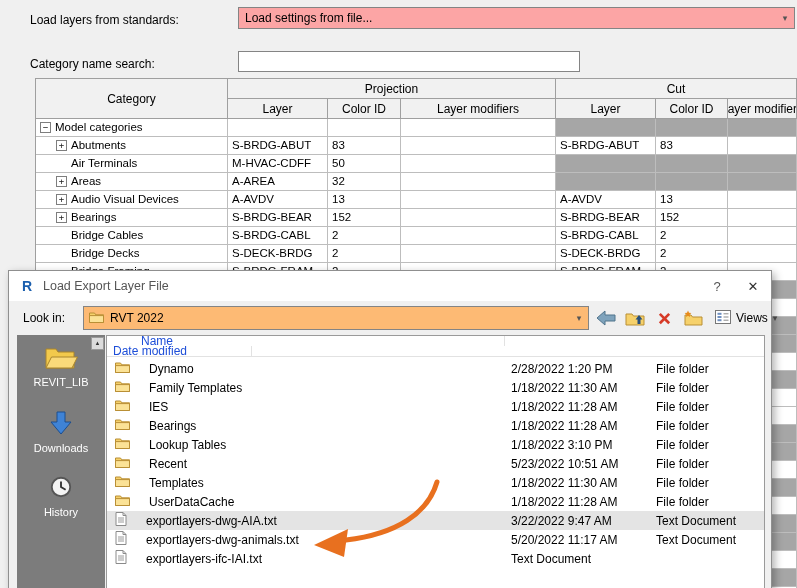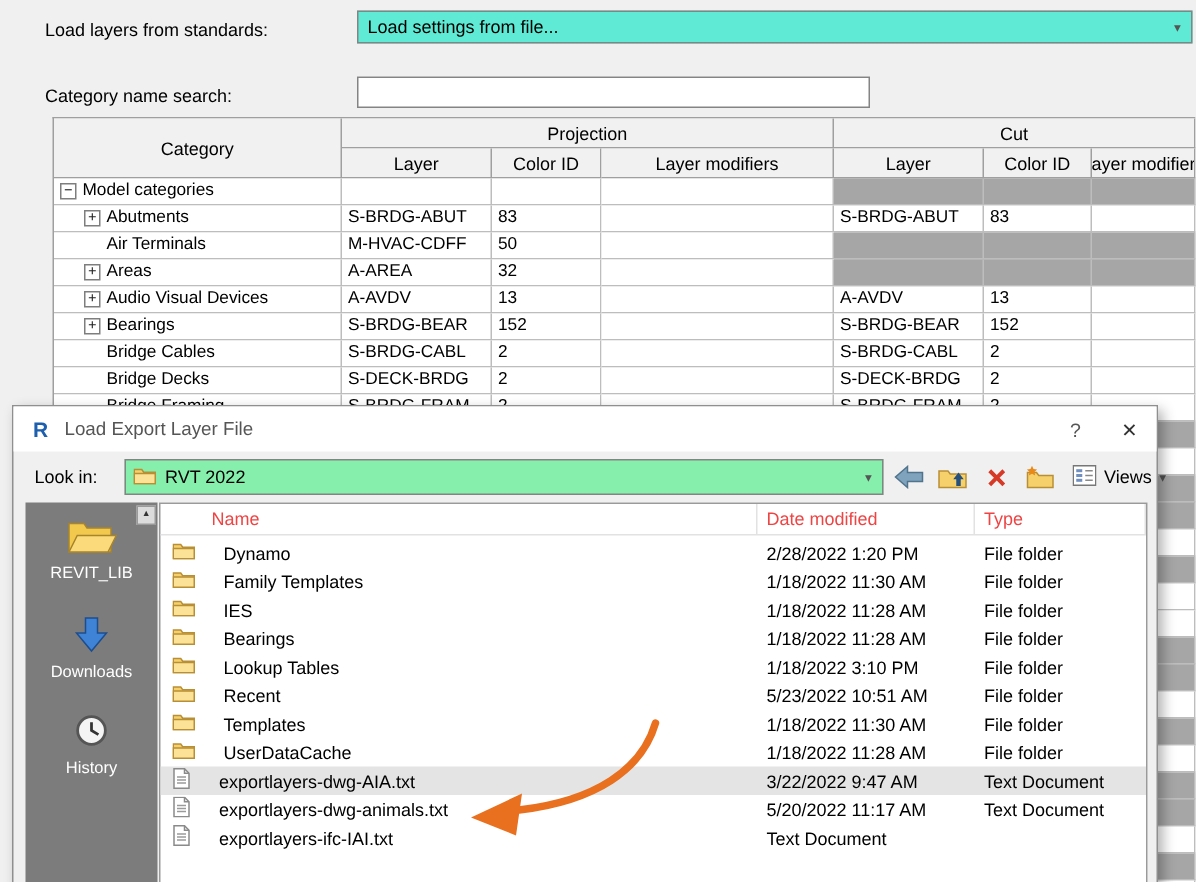--- a/index.html
+++ b/index.html
@@ -3,21 +3,21 @@
 <meta charset="utf-8">
 <style>
   html,body{margin:0;padding:0;width:797px;height:588px;overflow:hidden;
     font-family:"Liberation Sans",sans-serif;background:#f0f0f0;position:relative;}
   *{box-sizing:border-box;}
 
   
   .lbl{position:absolute;font-size:12px;color:#000;}
   #std-label{left:30px;top:13px;}
   #search-label{left:30px;top:57px;}
-  .combo{position:absolute;background:#5eead4;border:1px solid #848484;display:flex;align-items:center;font-size:12px;}
+  .combo{position:absolute;background:#fca5a5;border:1px solid #848484;display:flex;align-items:center;font-size:12px;}
   #std-combo{left:238px;top:7px;width:557px;height:22px;}
   #std-combo .cmb-txt{padding-left:6px;white-space:nowrap;}
   .cmb-arrow{margin-left:auto;width:18px;text-align:center;color:#555;font-size:9px;flex:none;}
   #search-input{position:absolute;left:238px;top:51px;width:342px;height:21px;background:#fff;
     border:1px solid #848484;font-size:12px;padding:0 4px;}
 
   #layers-grid{position:absolute;left:35px;top:78px;width:762px;display:grid;
     grid-template-columns:192px 100px 73px 155px 100px 72px minmax(60px,1fr);
     grid-template-rows:20px 20px;grid-auto-rows:18px;
     border-top:1px solid #9f9f9f;border-left:1px solid #9f9f9f;z-index:1;}
@@ -42,38 +42,38 @@
   .revit-icon{width:16px;height:16px;display:flex;align-items:center;justify-content:center;
     color:var(--revit,#1b5fae);font-weight:bold;font-size:14px;flex:none;}
   .fd-title-text{margin-left:8px;font-size:12.5px;color:#555;text-align:right;}
   .fd-titlebtn{width:36px;height:30px;display:flex;align-items:center;justify-content:center;
     color:#555;font-size:13px;}
   .fd-titlebtn.close{color:#333;}
   .fd-title .spring{margin-left:auto;}
 
   .fd-toolbar{position:absolute;left:8px;right:6px;top:34px;height:26px;display:flex;align-items:center;}
   .lookin-label{font-size:12px;width:66px;padding-left:6px;flex:none;}
-  .lookin-combo{width:506px;height:24px;background:#86efac;border:1px solid #848484;
+  .lookin-combo{width:506px;height:24px;background:#fdba74;border:1px solid #848484;
     display:flex;align-items:center;padding-left:5px;font-size:12px;flex:none;}
   .lookin-combo .cmb-txt{margin-left:6px;}
   .tb-icon{width:24px;height:24px;display:flex;align-items:center;justify-content:center;margin-left:5px;flex:none;}
   .views-btn{display:flex;align-items:center;margin-left:10px;font-size:12px;color:#000;}
   .views-btn .caret{font-size:9px;color:#444;margin-left:5px;}
   .views-btn .v-label{margin-left:5px;}
 
   .fd-body{position:absolute;left:8px;right:6px;top:64px;bottom:0;}
   #places{position:absolute;left:0;top:0;bottom:0;width:88px;background:var(--places,#7c7c7c);}
   .place{position:absolute;left:0;width:88px;text-align:center;color:#fff;font-size:11px;}
   .place .p-icon{height:32px;display:flex;align-items:center;justify-content:center;}
   .place .p-label{margin-top:3px;}
   #places-scroll-up{position:absolute;right:1px;top:2px;width:13px;height:13px;background:#dcdcdc;
     border:1px solid #9a9a9a;font-size:6px;line-height:11px;text-align:center;color:#333;}
 
   #file-list{position:absolute;left:89px;right:0;top:0;bottom:0;background:#fff;border:1px solid #9a9a9a;}
-  .fl-header{display:flex;height:21px;border-bottom:1px solid #e2e2e2;font-size:12px;color:#ef4444;}
+  .fl-header{display:flex;height:21px;border-bottom:1px solid #e2e2e2;font-size:12px;color:#1d4ed8;flex-direction:column;}
   .fl-h{display:flex;align-items:center;border-right:1px solid #e2e2e2;overflow:hidden;white-space:nowrap;}
   .fl-h.c-name{width:398px;padding-left:34px;}
   .fl-h.c-date{width:145px;padding-left:6px;}
   .fl-h.c-type{flex:1;padding-left:6px;}
   #file-rows{position:absolute;left:0;right:0;top:23px;bottom:0;overflow:hidden;}
   .frow{display:flex;height:19px;align-items:center;font-size:12px;color:#000;}
   .frow.selected{background:var(--sel,#e4e4e4);}
   .frow .f-name{width:398px;display:flex;align-items:center;padding-left:8px;overflow:hidden;white-space:nowrap;}
   .frow .f-name .nm{margin-left:19px;}
   .frow .f-date{width:145px;padding-left:6px;white-space:nowrap;overflow:hidden;}

